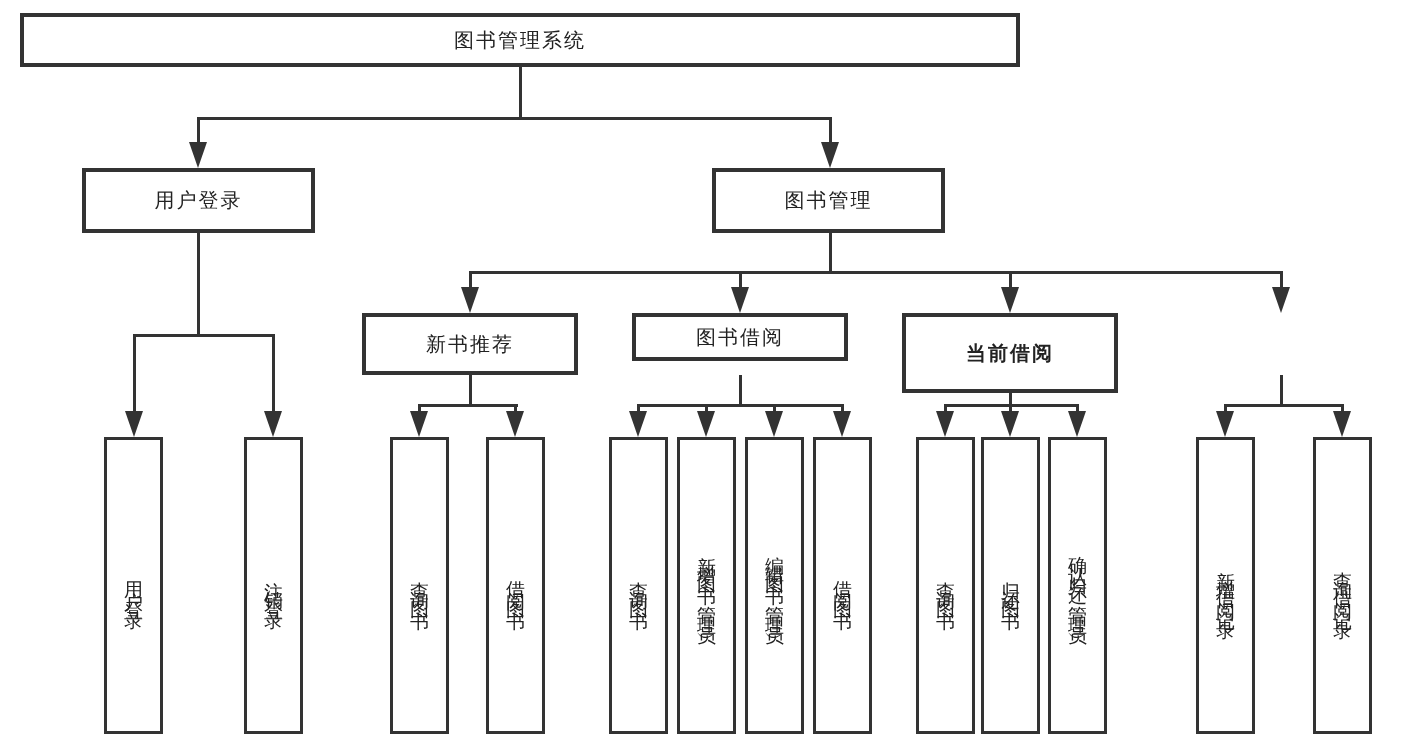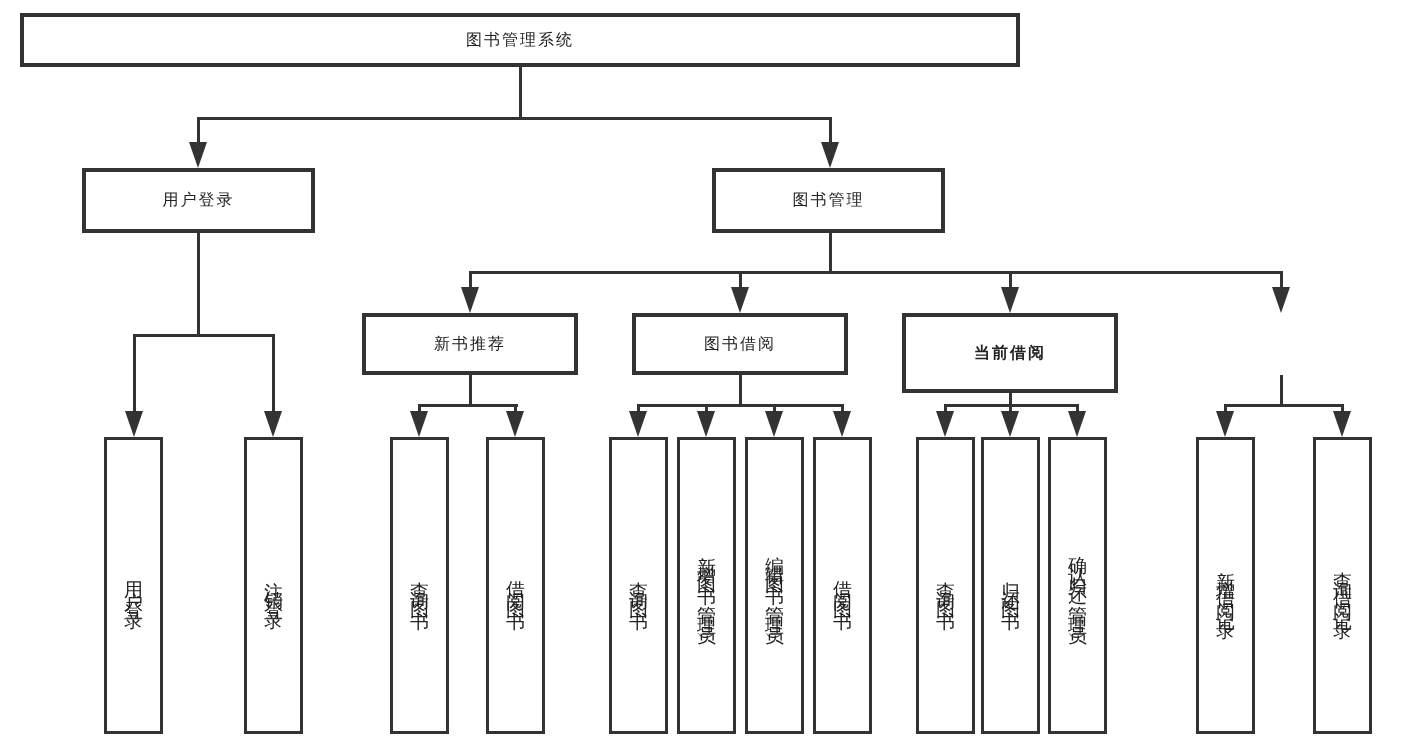--- a/index.html
+++ b/index.html
@@ -24,21 +24,21 @@
     display:flex;
     align-items:center;
     justify-content:center;
     z-index:2;
   }
   .node .label{
     color:var(--text);
     white-space:nowrap;
   }
   .node.h .label{
-    font-size:16px;
+    font-size:20px;
     letter-spacing:2px;
   }
   .node.v .label{
     writing-mode:vertical-rl;
     font-size:19px;
     letter-spacing:10px;
   }
   .line{
     position:absolute;
     background:var(--line);
@@ -125,21 +125,21 @@
     </div>
     <div class="node h" style="left: 82px; top: 168px; width: 233px; height: 65px; border-width: 4px;">
       <span class="label">用户登录</span>
     </div>
     <div class="node h" style="left: 712px; top: 168px; width: 233px; height: 65px; border-width: 4px;">
       <span class="label">图书管理</span>
     </div>
     <div class="node h" style="left: 362px; top: 313px; width: 216px; height: 62px; border-width: 4px;">
       <span class="label">新书推荐</span>
     </div>
-    <div class="node h" style="left: 632px; top: 313px; width: 216px; height: 62px; border-width: 4px;">
+    <div class="node h" style="left: 632px; top: 313px; width: 216px; height: 48px; border-width: 4px;">
       <span class="label">图书借阅</span>
     </div>
     <div class="node h" style="left: 902px; top: 313px; width: 216px; height: 80px; border-width: 4px; font-weight: bold;">
       <span class="label">当前借阅</span>
     </div>
     <div class="node v" style="left: 104px; top: 437px; width: 59px; height: 297px; border-width: 3px;">
       <span class="label">用户登录</span>
     </div>
     <div class="node v" style="left: 244px; top: 437px; width: 59px; height: 297px; border-width: 3px;">
       <span class="label">注销登录</span>

